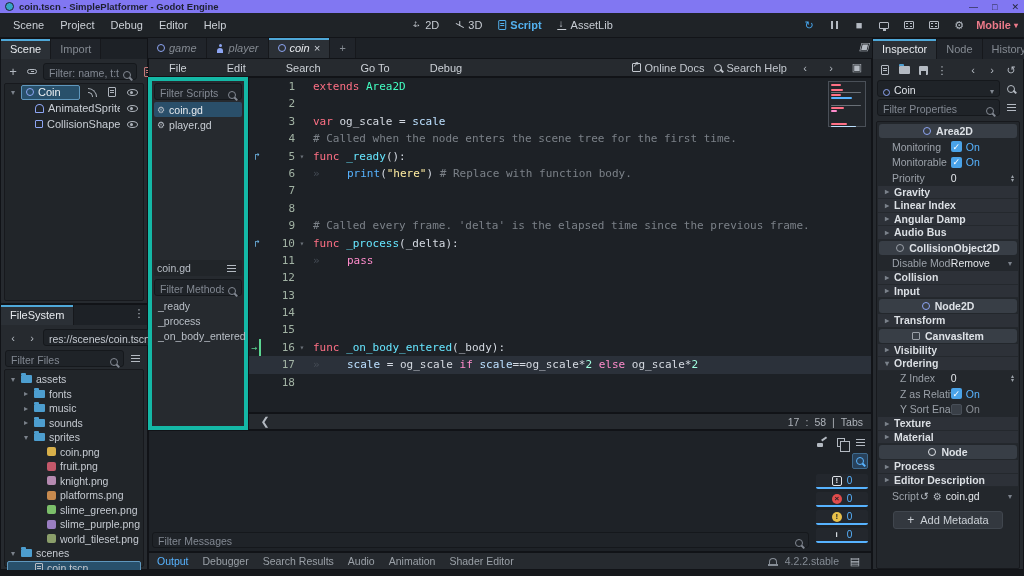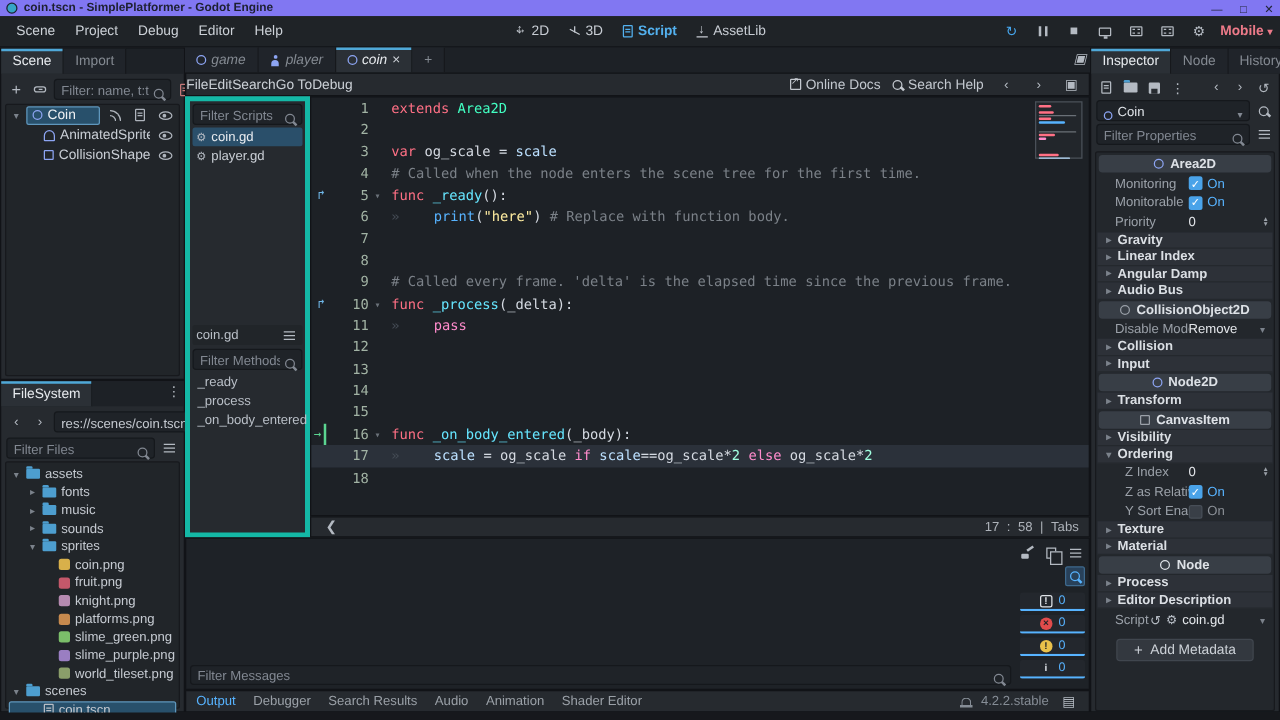--- a/index.html
+++ b/index.html
@@ -98,21 +98,21 @@
 
   
   #fs-dock { left:0; top:304px; width:148px; height:266px; }
   .fs-row { display:flex; align-items:center; gap:4px; height:14.5px; font-size:10.5px; color:#c5cad1; white-space:nowrap; }
   .fs-row.selected { background:#28506b; border:1px solid #5f97bd; border-radius:2px; }
   .chev { color:#7b828b; font-size:8px; width:8px; text-align:center; }
 
   
   #edit-tabs { position:absolute; left:148px; top:38px; width:724px; height:20px;font-style:italic; }
   #edit-menu { position:absolute; left:148px; top:58px; width:724px; height:19px; background:#262a2f; border:1px solid #111317; display:flex; align-items:center; font-size:11px; }
-  #edit-menu .m { padding:0 0; color:#ccd1d7; }
+  #edit-menu .m { padding:0 20px; color:#ccd1d7; }
   #edit-menu .right { margin-left:auto; display:flex; align-items:center; gap:10px; padding-right:6px; color:#c3c8cf; }
   #scripts-panel { position:absolute; left:148px; top:77px; width:100px; height:353px; background:#262a2f; border:4px solid #14b8a6; padding:2px; }
   .script-item { height:15px; display:flex; align-items:center; gap:4px; padding:0 3px; color:#c9ced5; font-size:10.5px; }
   .script-item.selected { background:#2a4f6a; border-radius:2px; color:#e8ebef; }
   #script-label-row { display:flex; align-items:center; margin-top:128px; padding:0 3px; height:16px; background:#212529; border-radius:2px; color:#b9bfc7; font-size:10.5px; }
   .method-item { height:15px; display:flex; align-items:center; padding:0 4px; color:#b9bfc7; font-size:10.5px; }
 
   #code { position:absolute; left:248px; top:77px; width:624px; height:336px; background:#1d2126; border:1px solid #111317; font-family:"DejaVu Sans Mono",monospace; font-size:11px; overflow:hidden; }
   .cline { height:17.4px; line-height:17.4px; display:flex; white-space:pre; }
   .cline.current { background:#2b313a; }

